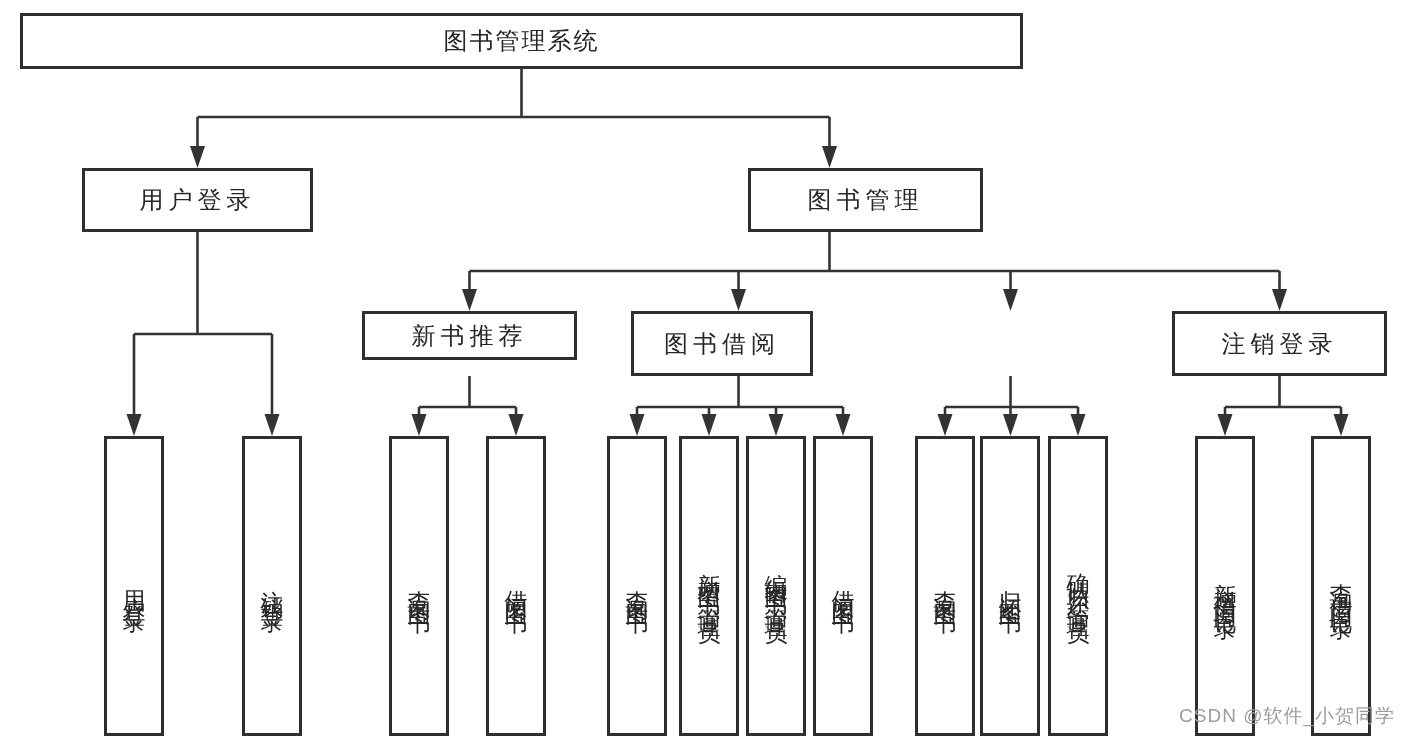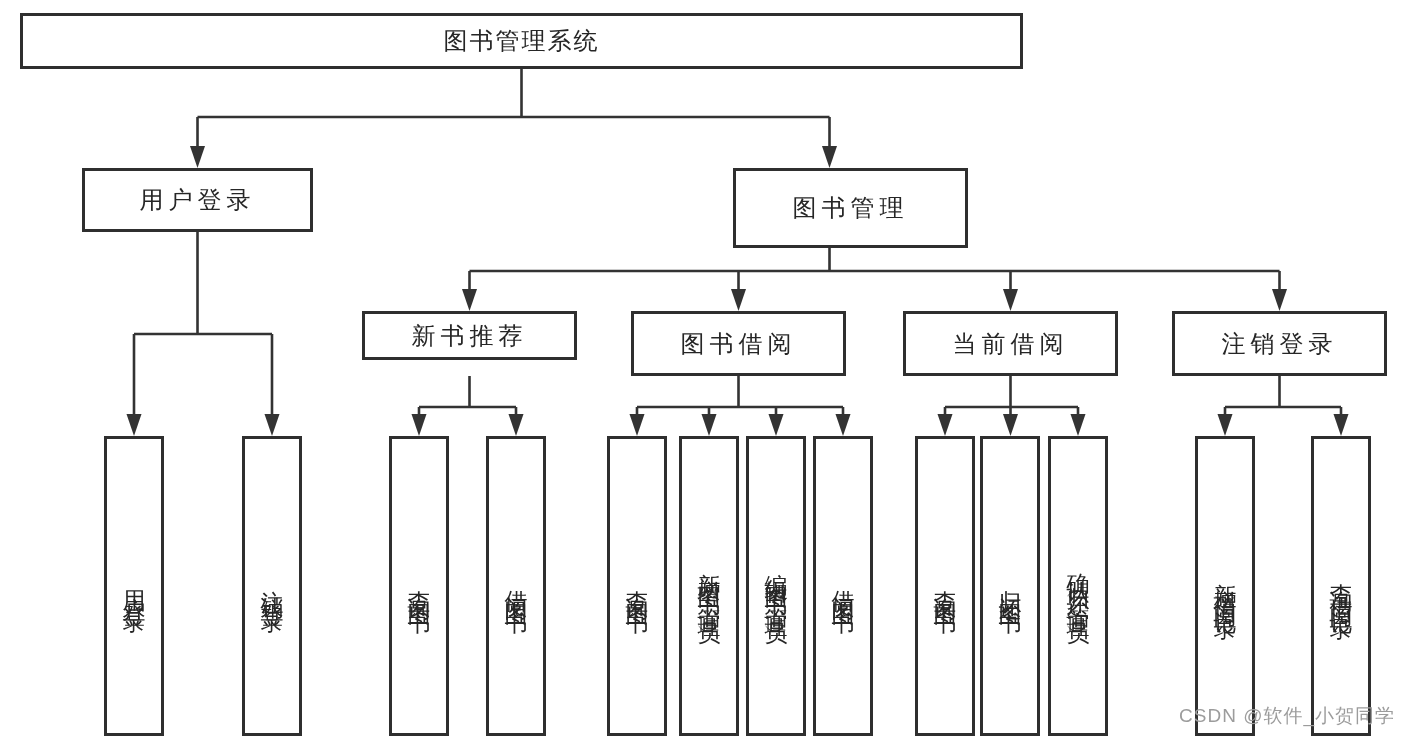--- a/index.html
+++ b/index.html
@@ -108,32 +108,29 @@
     </g>
   </svg>
 
   <div class="box root" style="left:20px;top:13px;width:1003px;height:56px;">
     <span>图书管理系统</span>
   </div>
 
   <div class="box" style="left:82px;top:168px;width:231px;height:64px;">
     <span>用户登录</span>
   </div>
-  <div class="box" style="left:733px;top:168px;width:235px;height:80px;">
+  <div class="box" style="left:748px;top:168px;width:235px;height:64px;">
     <span>图书管理</span>
   </div>
 
   <div class="box" style="left:362px;top:311px;width:215px;height:49px;">
     <span>新书推荐</span>
   </div>
-  <div class="box" style="left:631px;top:311px;width:215px;height:65px;">
+  <div class="box" style="left:631px;top:311px;width:182px;height:65px;">
     <span>图书借阅</span>
-  </div>
-  <div class="box" style="left:903px;top:311px;width:215px;height:65px;">
-    <span>当前借阅</span>
   </div>
   <div class="box" style="left:1172px;top:311px;width:215px;height:65px;">
     <span>注销登录</span>
   </div>
 
   <div class="leaf" style="left:104px;">
     <span class="vtext">用户登录</span>
   </div>
   <div class="leaf" style="left:242px;">
     <span class="vtext">注销登录</span>

